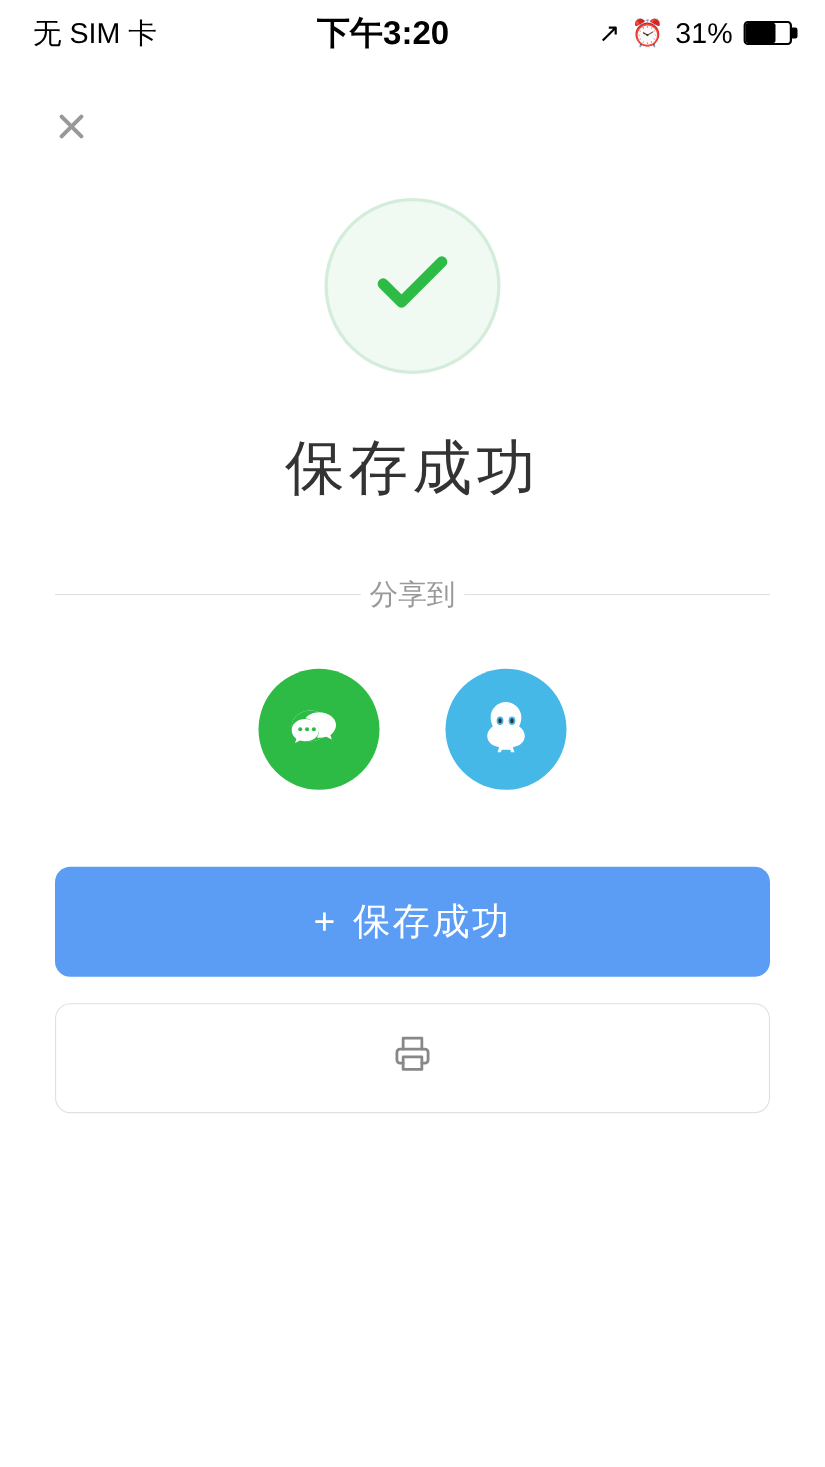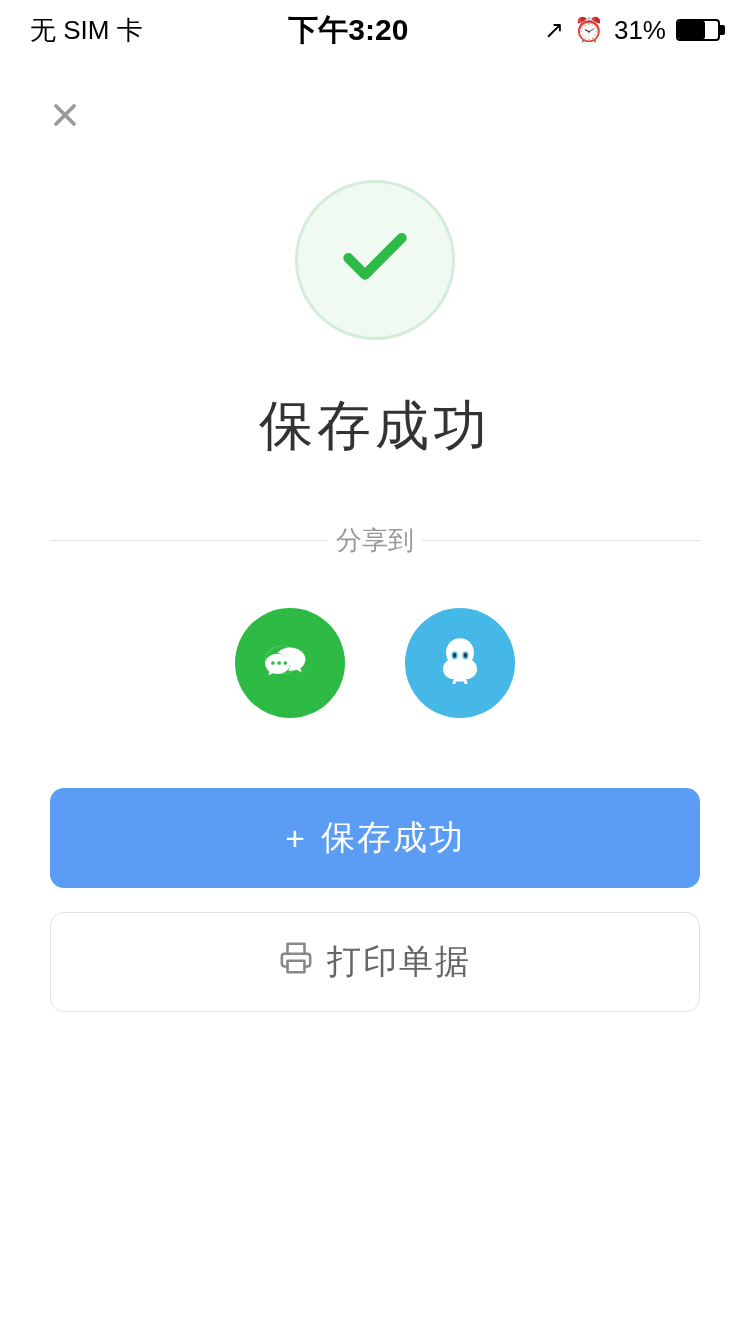--- a/index.html
+++ b/index.html
@@ -314,19 +314,18 @@
     </button>
 
     <button class="btn-secondary">
       <span>
         <svg width="34" height="34" viewBox="0 0 24 24" fill="none" stroke="#888" stroke-width="1.8" stroke-linecap="round" stroke-linejoin="round">
           <polyline points="6 9 6 2 18 2 18 9"></polyline>
           <path d="M6 18H4a2 2 0 0 1-2-2v-5a2 2 0 0 1 2-2h16a2 2 0 0 1 2 2v5a2 2 0 0 1-2 2h-2"></path>
           <rect x="6" y="14" width="12" height="8"></rect>
         </svg>
       </span>
-      <span>打印单据</span>
     </button>
 
 
   </div>
 
 </div>
 
 </body></html>

